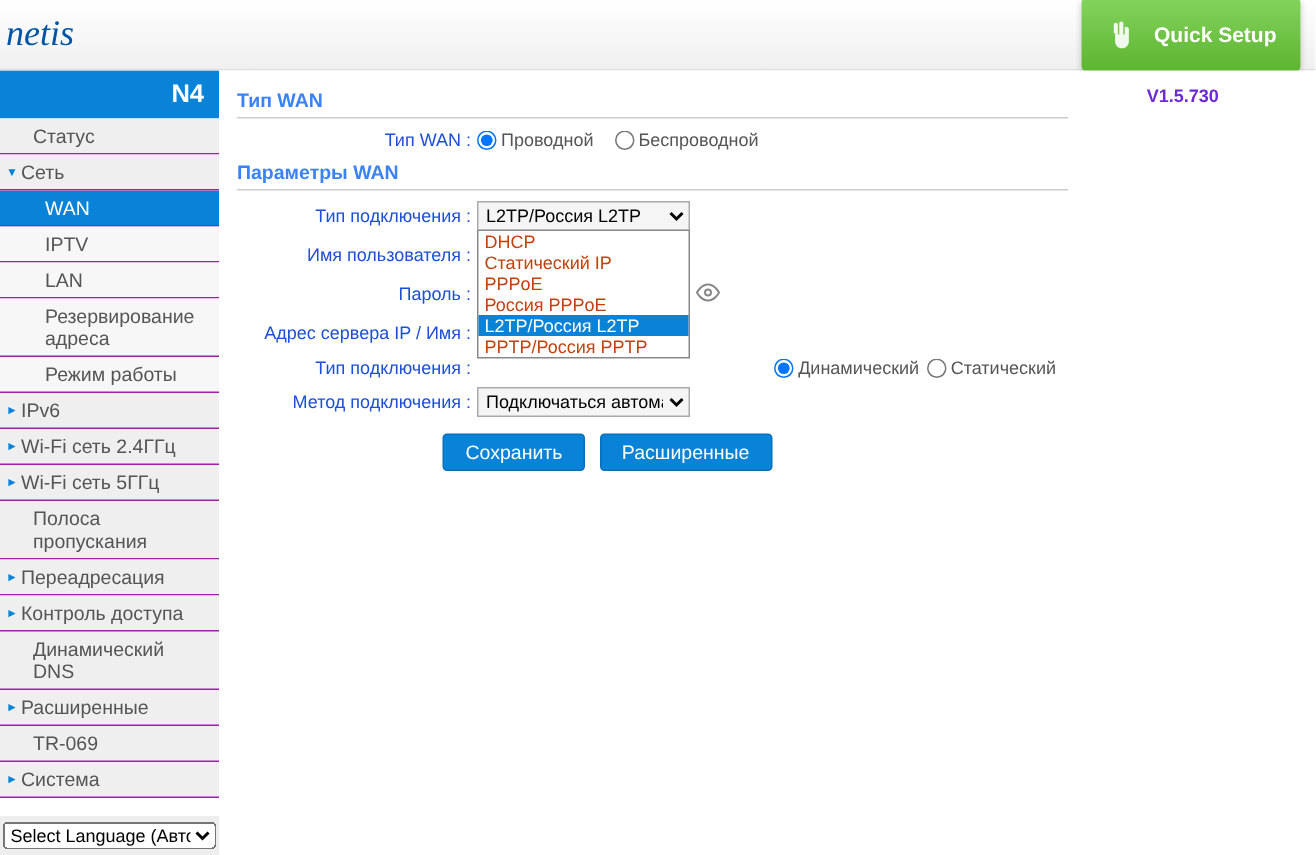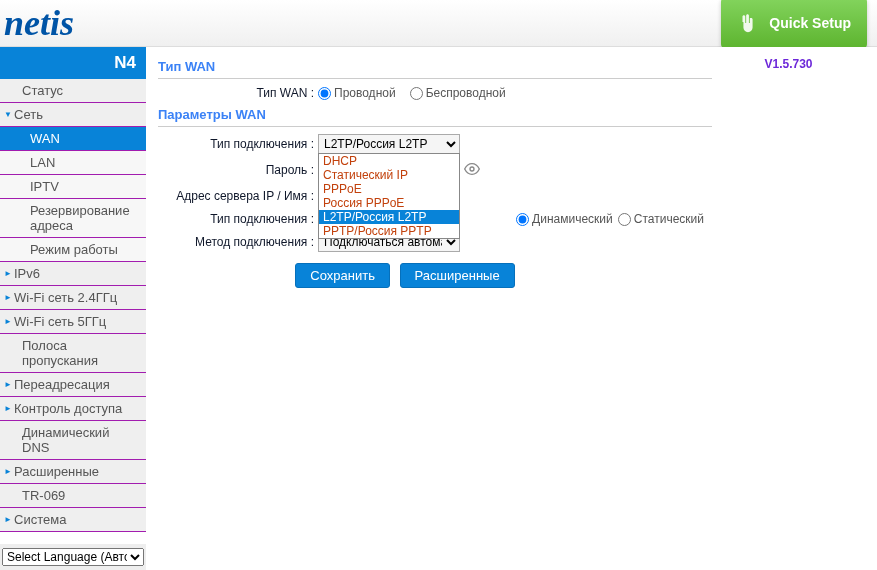--- a/index.html
+++ b/index.html
@@ -17,22 +17,22 @@
   background: linear-gradient(to bottom, #fff, #f0f0f0);
   border-bottom: 1px solid #ddd;
   position: relative;
   display: flex;
   align-items: center;
   justify-content: space-between;
   padding: 0 10px 0 4px;
 }
 .logo {
   font-family: Georgia, serif;
-  font-size: 36px;
-  font-weight: bold;
+  font-size: 24px;
+  font-weight: normal;
   color: #0054a6;
   font-style: italic;
 }
 .quick-setup {
   background: linear-gradient(to bottom, #83d45d, #5db42f);
   color: #fff;
   font-weight: bold;
   font-size: 14px;
   padding: 14px 16px;
   border-radius: 4px;
@@ -136,21 +136,21 @@
 }
 .form-row {
   display: flex;
   align-items: center;
   padding: 3px 0;
   position: relative;
 }
 .form-label {
   width: 160px;
   text-align: right;
-  color: #0f172a;
+  color: #1d4ed8;
   font-size: 12px;
   padding-right: 4px;
 }
 .form-control {
   flex: 1;
   display: flex;
   align-items: center;
   gap: 6px;
   position: relative;
 }
@@ -233,22 +233,22 @@
   </div>
 </div>
 
 <div class="container">
   <div class="sidebar">
     <div class="model">N4</div>
     <div class="nav">
       <div class="nav-item">Статус</div>
       <div class="nav-item parent expanded">Сеть</div>
       <div class="nav-item sub active">WAN</div>
+      <div class="nav-item sub">IPTV</div>
       <div class="nav-item sub">LAN</div>
-      <div class="nav-item sub">IPTV</div>
       <div class="nav-item sub">Резервирование адреса</div>
       <div class="nav-item sub">Режим работы</div>
       <div class="nav-item parent">IPv6</div>
       <div class="nav-item parent">Wi-Fi сеть 2.4ГГц</div>
       <div class="nav-item parent">Wi-Fi сеть 5ГГц</div>
       <div class="nav-item">Полоса пропускания</div>
       <div class="nav-item parent">Переадресация</div>
       <div class="nav-item parent">Контроль доступа</div>
       <div class="nav-item">Динамический DNS</div>
       <div class="nav-item parent">Расширенные</div>
@@ -290,20 +290,26 @@
             <div class="dropdown-item">DHCP</div>
             <div class="dropdown-item">Статический IP</div>
             <div class="dropdown-item">PPPoE</div>
             <div class="dropdown-item">Россия PPPoE</div>
             <div class="dropdown-item selected">L2TP/Россия L2TP</div>
             <div class="dropdown-item">PPTP/Россия PPTP</div>
           </div>
         </div>
       </div>
 
+      <div class="form-row">
+        <div class="form-label">Имя пользователя :</div>
+        <div class="form-control">
+          <input class="text-input" type="text" style="">
+        </div>
+      </div>
 
       <div class="form-row">
         <div class="form-label">Пароль :</div>
         <div class="form-control">
           <input class="text-input" type="password" style="">
           <span>
             <svg class="eye-icon" viewBox="0 0 24 24" fill="none" stroke="#888" stroke-width="2">
                 <path d="M1 12s4-8 11-8 11 8 11 8-4 8-11 8-11-8-11-8z"></path>
                 <circle cx="12" cy="12" r="3"></circle>
               </svg>

